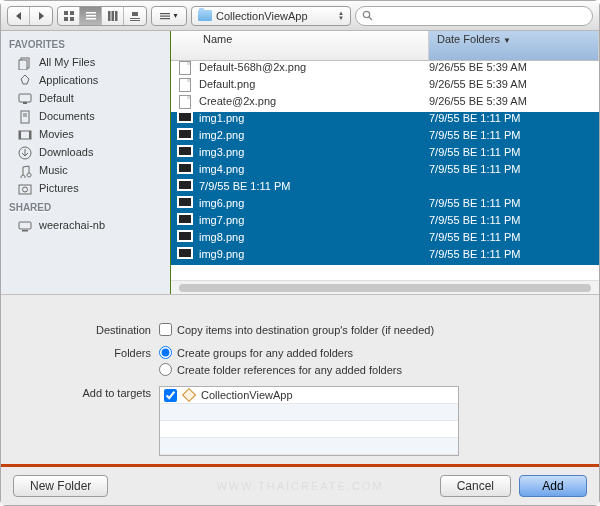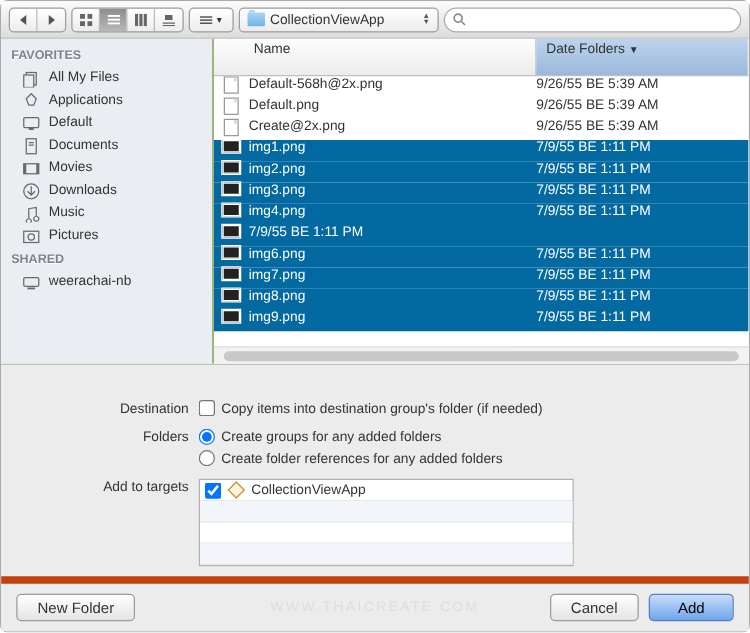--- a/index.html
+++ b/index.html
@@ -41,21 +41,21 @@
 .opt-row{display:flex;gap:8px}
 .opt-label{width:120px;text-align:right;color:#333;padding-top:1px}
 .opt-ctrl{flex:1;display:flex;flex-direction:column;gap:4px}
 .chk,.rad{display:flex;align-items:flex-end;gap:5px}
 .chk input,.rad input{margin:0}
 .targets{border:1px solid #b0b0b0;background:#fff;height:70px;width:300px}
 .trow{display:flex;align-items:center;gap:5px;padding:2px 4px;border-bottom:1px solid #e8e8e8;height:17px}
 .trow.alt{background:#f2f5f9}
 .app-ic{width:14px;height:14px;display:inline-block;position:relative}
 .app-ic:before{content:"";position:absolute;inset:2px;border:1px solid #c98a2a;transform:rotate(45deg);background:#fff3e0}
-.footer{background:#ececec;border-top:6px solid #c2410c;padding:8px 12px;display:flex;align-items:center}
+.footer{background:#ececec;border-top:3px solid #c2410c;padding:8px 12px;display:flex;align-items:center}
 .btn{border:1px solid #9c9c9c;border-radius:4px;background:linear-gradient(#fff,#e4e4e4);padding:3px 16px;font-size:12px;min-width:68px;text-align:center}
 .btn.default{background:linear-gradient(#c7ddfb,#6fa5ea);border-color:#4f7fc4;color:#000}
 .spacer{flex:1}
 .watermark{position:absolute;left:50%;top:480px;transform:translateX(-50%);color:#ddd;font-size:11px;letter-spacing:2px;pointer-events:none}
 svg{display:block}
 .updown{display:flex;flex-direction:column;font-size:6px;line-height:5px;color:#555;margin-left:auto}
 </style>
 </head>
 <body>
 

